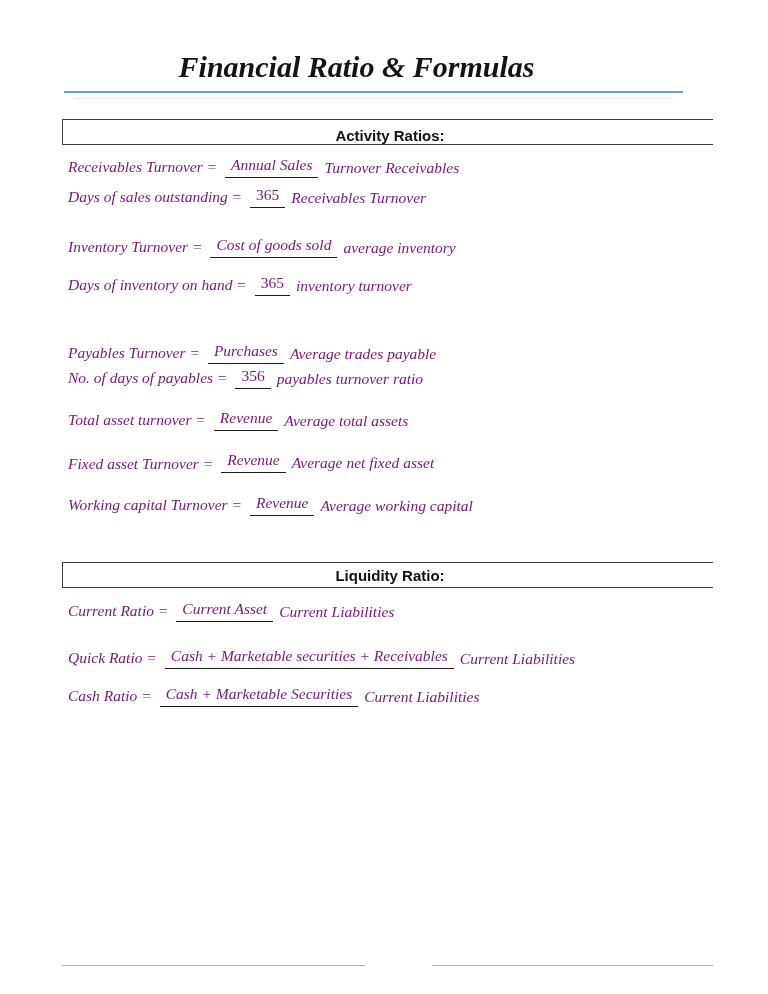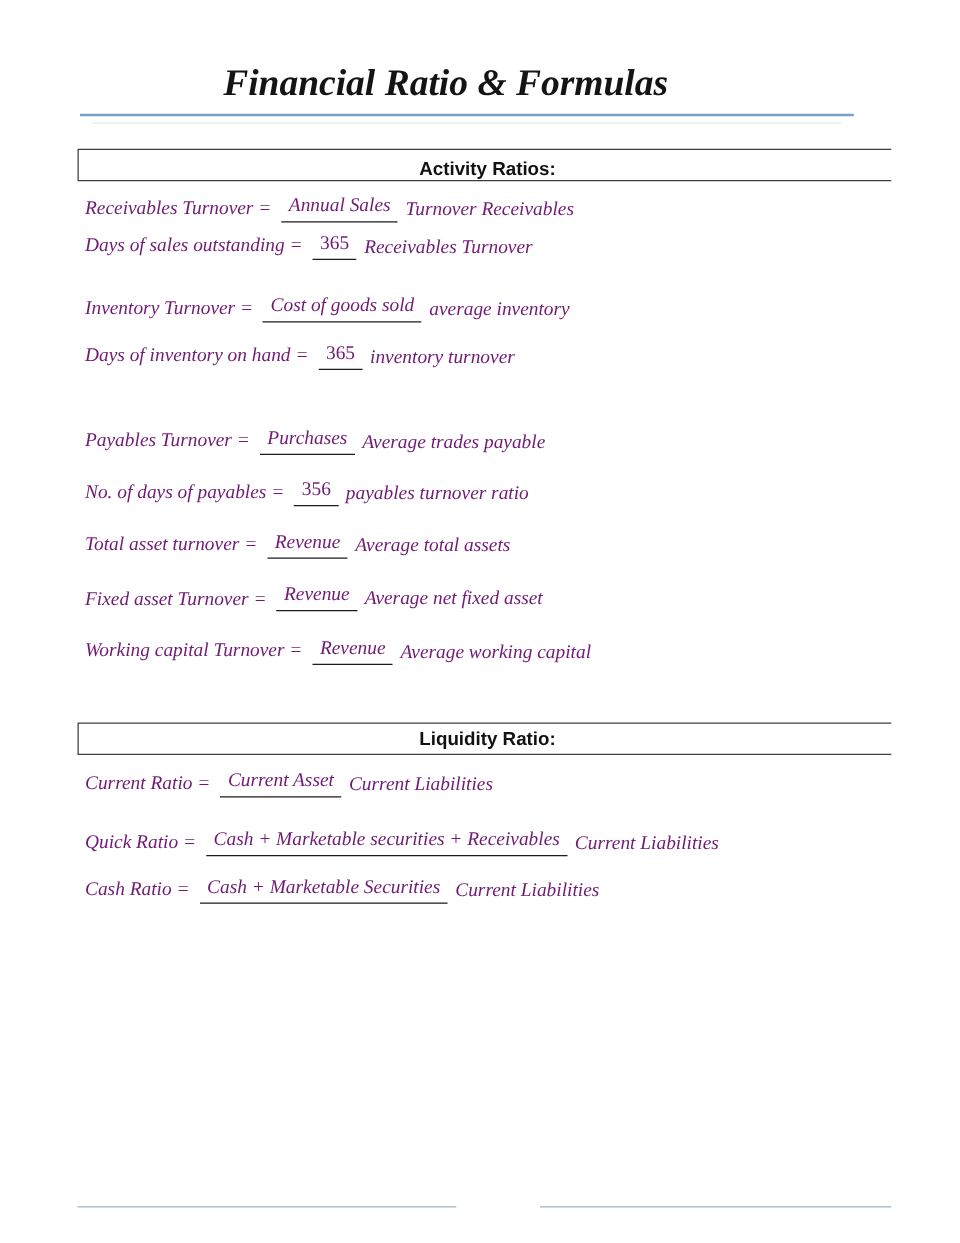--- a/index.html
+++ b/index.html
@@ -74,21 +74,21 @@
   .num { display: block; padding: 0 6px 3px 6px; border-bottom: 1.4px solid #1c1c1c; }
   .den { display: block; padding: 3px 6px 0 6px; }
   .upright { font-style: normal; }
 
   
   #section-activity .frm:nth-child(1) { margin-top: 11px; }
   #section-activity .frm:nth-child(2) { margin-top: 8px; }
   #section-activity .frm:nth-child(3) { margin-top: 28px; }
   #section-activity .frm:nth-child(4) { margin-top: 16px; }
   #section-activity .frm:nth-child(5) { margin-top: 46px; }
-  #section-activity .frm:nth-child(6) { margin-top: 19px; }
+  #section-activity .frm:nth-child(6) { margin-top: 3px; }
   #section-activity .frm:nth-child(7) { margin-top: 20px; }
   #section-activity .frm:nth-child(8) { margin-top: 20px; align-items: flex-end; }
   #section-activity .frm:nth-child(9) { margin-top: 21px; }
   #section-liquidity .frm:nth-child(1) { margin-top: 12px; }
   #section-liquidity .frm:nth-child(2) { margin-top: 25px; }
   #section-liquidity .frm:nth-child(3) { margin-top: 16px; }
 
   .footer-line {
     position: absolute;
     top: 965px;

